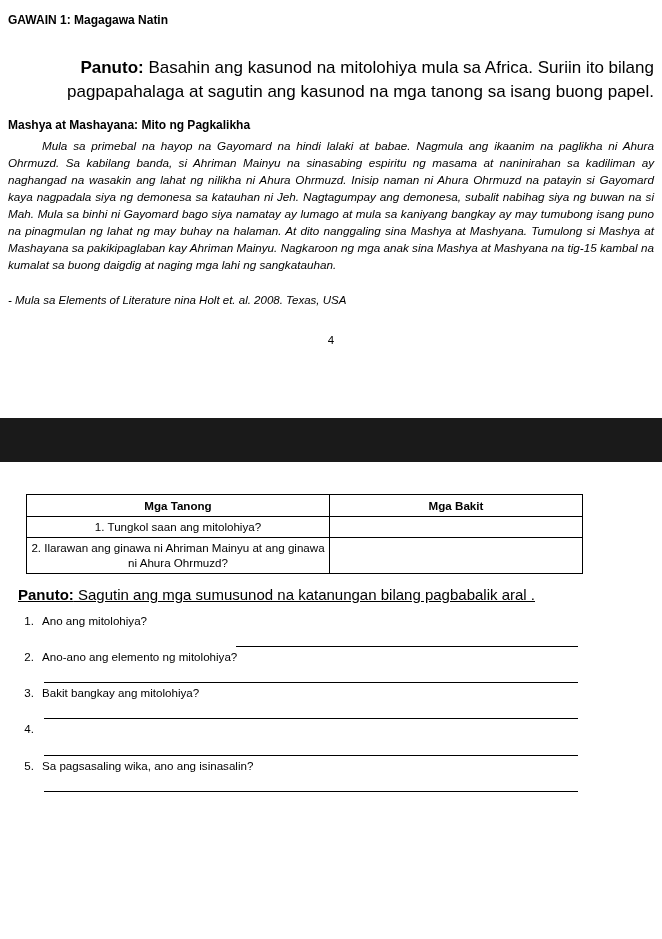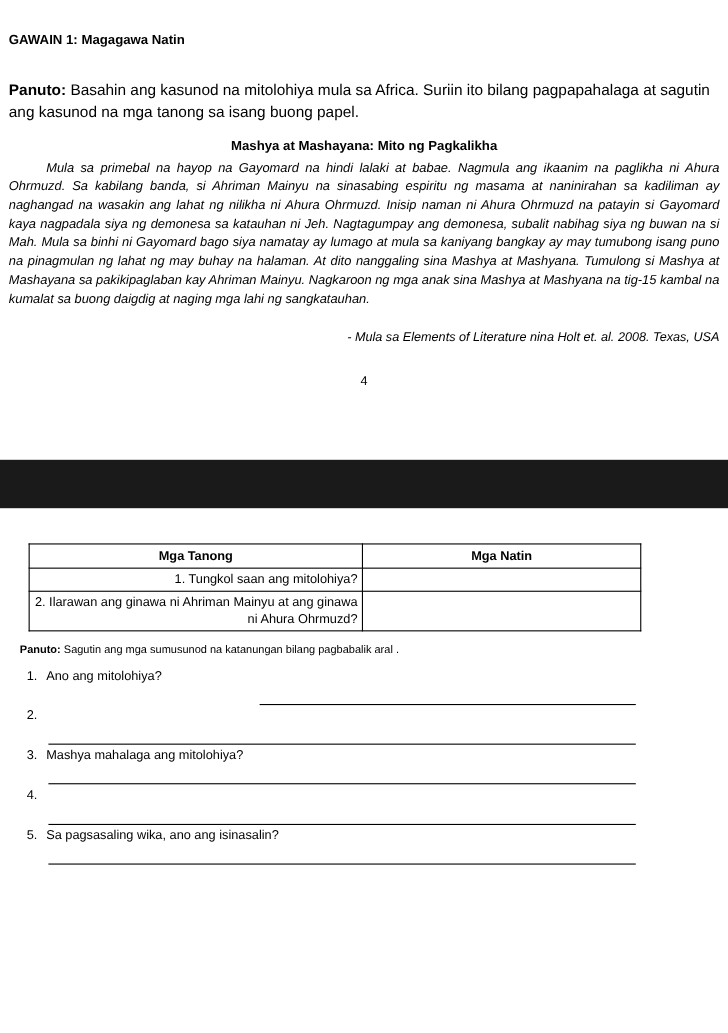--- a/index.html
+++ b/index.html
@@ -15,50 +15,49 @@
     font-size: 11.5px;
     position: relative;
     overflow: hidden;
   }
   .page {
     position: relative;
     width: 662px;
     height: 939px;
   }
   .section-top {
-    padding: 28px 8px 0 8px;
+    padding: 12px 8px 0 8px;
   }
   .title-line {
     font-size: 12px;
     margin: 0 0 2px 0;
     line-height: 1.35;
   }
   .bold { font-weight: bold; }
   .panuto-block {
-    font-size: 14px;
+    font-size: 17px;
     line-height: 1.4;
-    text-align: left;
+    text-align: right;
     margin-bottom: 14px;
     margin-top: 28px;
   }
   .story-title {
-    text-align: center;
     font-weight: bold;
     font-size: 12px;
     margin: 14px 0 6px 0;
   }
   .story-body {
     text-align: justify;
     font-size: 11.7px;
     line-height: 1.45;
     text-indent: 34px;
     font-style: italic;
   }
   .source-line {
-    text-align: right;
+    text-align: left;
     font-style: italic;
     font-size: 11.5px;
     margin-top: 20px;
   }
   .page-number {
     text-align: center;
     font-size: 11.5px;
     margin-top: 28px;
   }
   .black-bar {
@@ -89,27 +88,28 @@
     padding: 2px 4px;
     vertical-align: top;
     line-height: 1.33;
   }
   table.qa th {
     text-align: center;
     font-weight: bold;
     padding: 3px 4px;
   }
   table.qa td.qcell {
-    text-align: right;
+    text-align: center;
   }
   .col-q { width: 303px; }
   .col-a { width: 253px; }
   .panuto2 {
     margin: 12px 0 0 10px;
-    font-size: 10px;
+    font-size: 15px;
+    text-decoration: underline;
   }
   .qlist {
     margin: 10px 0 0 0;
     padding: 0;
     list-style: none;
   }
   .qitem {
     margin-bottom: 2px;
   }
   .qrow {
@@ -159,21 +159,21 @@
   <div class="section-bottom">
 
     <table class="qa">
       <colgroup>
         <col class="col-q">
         <col class="col-a">
       </colgroup>
       <thead>
         <tr>
           <th>Mga Tanong</th>
-          <th>Mga Natin</th>
+          <th>Mga Bakit</th>
         </tr>
       </thead>
       <tbody>
         <tr>
           <td class="qcell">1. Tungkol saan ang mitolohiya?</td>
           <td>&nbsp;</td>
         </tr>
         <tr>
           <td class="qcell">2. Ilarawan ang ginawa ni Ahriman Mainyu at ang ginawa ni Ahura Ohrmuzd?</td>
           <td>&nbsp;</td>
@@ -191,28 +191,29 @@
         <div class="qrow">
           <span class="qnum">1.</span>
           <span class="qtext">Ano ang mitolohiya?</span>
         </div>
         <div class="answer-line short"></div>
       </div>
 
       <div class="qitem">
         <div class="qrow">
           <span class="qnum">2.</span>
+          <span class="qtext">Ano-ano ang elemento ng mitolohiya?</span>
         </div>
         <div class="answer-line"></div>
       </div>
 
       <div class="qitem">
         <div class="qrow">
           <span class="qnum">3.</span>
-          <span class="qtext">Mashya mahalaga ang mitolohiya?</span>
+          <span class="qtext">Bakit bangkay ang mitolohiya?</span>
         </div>
         <div class="answer-line"></div>
       </div>
 
       <div class="qitem">
         <div class="qrow">
           <span class="qnum">4.</span>
         </div>
         <div class="answer-line"></div>
       </div>

